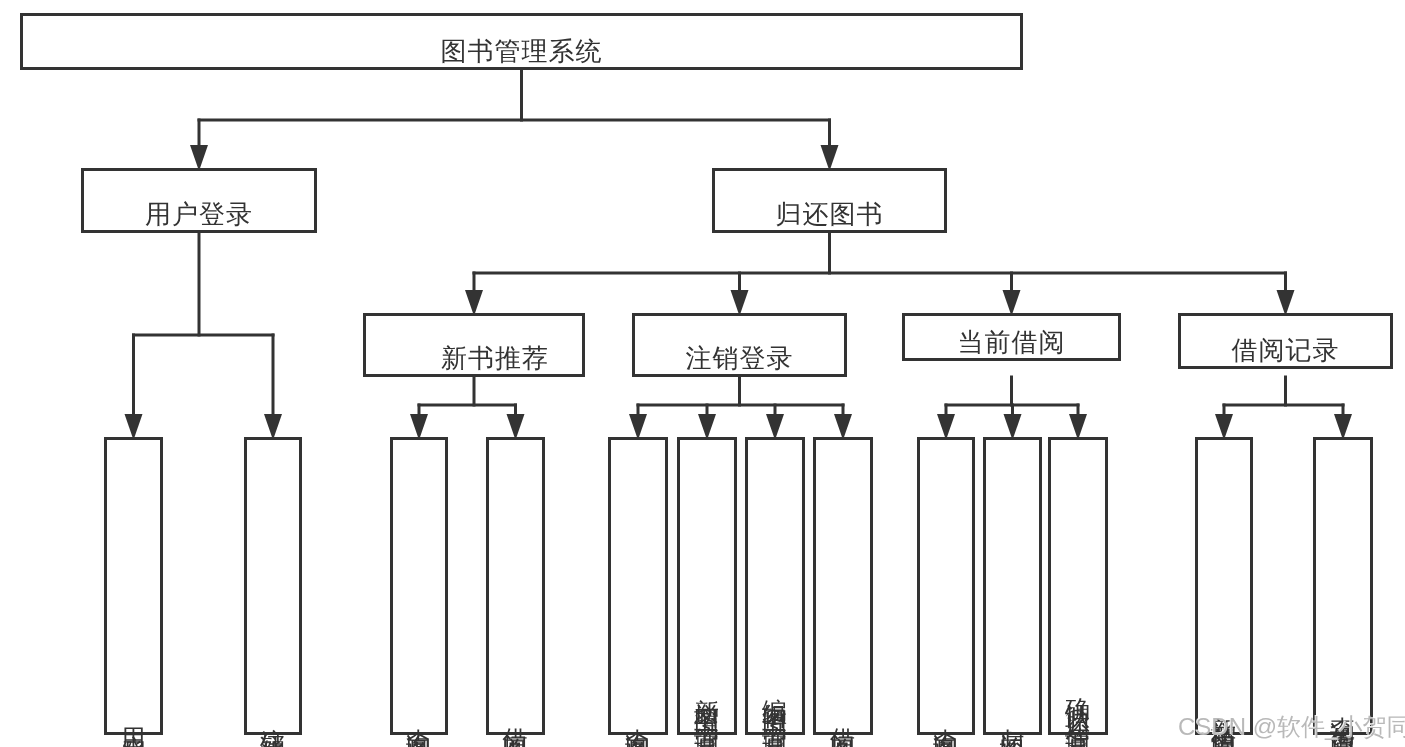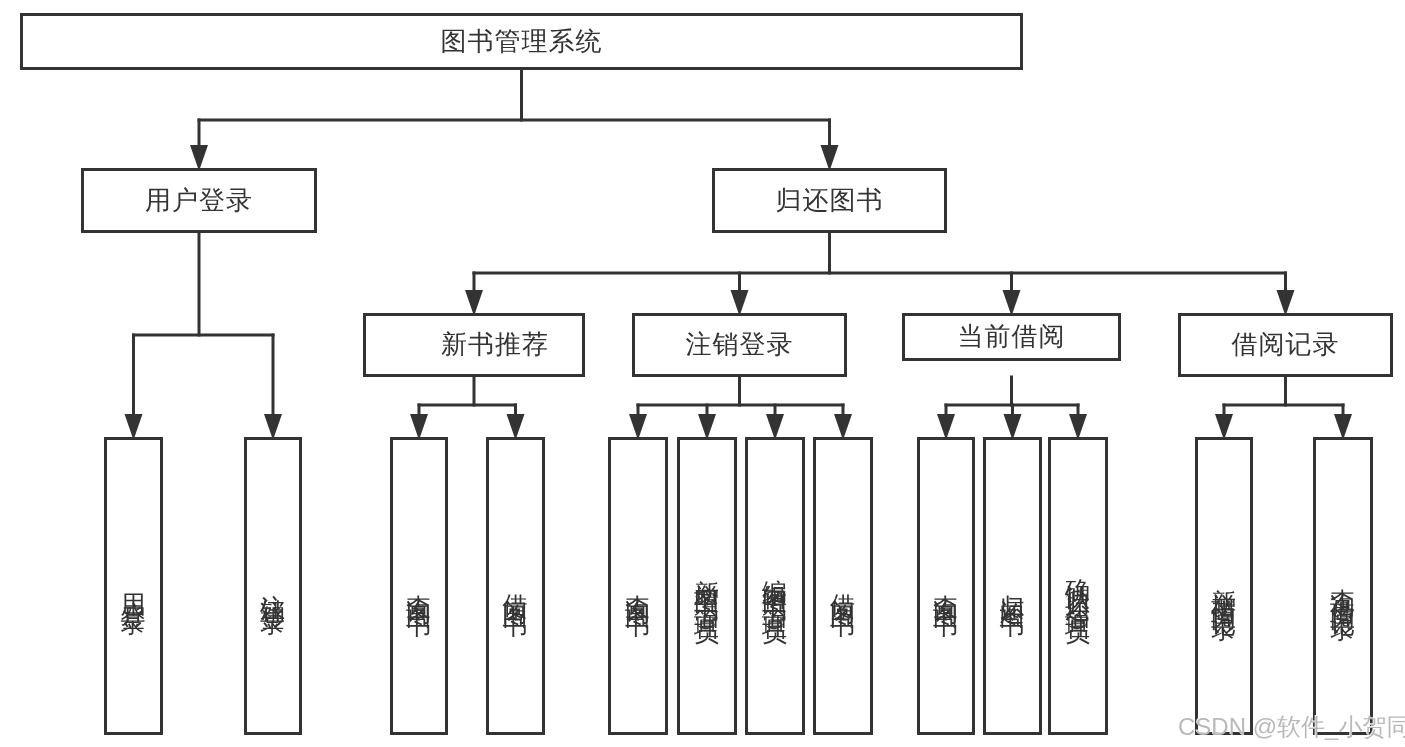--- a/index.html
+++ b/index.html
@@ -4,21 +4,21 @@
 <style>
   html,body{margin:0;padding:0;background:#ffffff;}
   .canvas{
     position:relative;width:1405px;height:747px;background:#ffffff;overflow:hidden;
     font-family:"Liberation Sans","DejaVu Sans",sans-serif;
   }
   #connectors{position:absolute;left:0;top:0;width:1405px;height:747px;}
   .node{
     position:absolute;box-sizing:border-box;
     border:3px solid #333333;background:#ffffff;color:#333333;
-    display:flex;align-items:center;justify-content:center;
+    display:flex;align-items:flex-end;justify-content:center;
     font-size:26px;letter-spacing:1px;line-height:1.2;
     z-index:2;
   }
   .node.vertical{font-size:25px;}
   .node.vertical .lbl{
     writing-mode:vertical-rl;
     letter-spacing:6px;
     white-space:nowrap;
   }
   .watermark{
@@ -98,21 +98,21 @@
       </div>
       <div class="node" style="left: 363px; top: 313px; width: 222px; height: 64px; padding-left: 42px;">
         <span class="lbl">新书推荐</span>
       </div>
       <div class="node" style="left: 632px; top: 313px; width: 215px; height: 64px;">
         <span class="lbl">注销登录</span>
       </div>
       <div class="node" style="left: 902px; top: 313px; width: 219px; height: 48px;">
         <span class="lbl">当前借阅</span>
       </div>
-      <div class="node" style="left: 1178px; top: 313px; width: 215px; height: 64px;">
+      <div class="node" style="left: 1178px; top: 313px; width: 215px; height: 56px;">
         <span class="lbl">借阅记录</span>
       </div>
       <div class="node vertical" style="left: 104px; top: 437px; width: 59px; height: 298px;">
         <span class="lbl">用户登录</span>
       </div>
       <div class="node vertical" style="left: 244px; top: 437px; width: 58px; height: 298px;">
         <span class="lbl">注销登录</span>
       </div>
       <div class="node vertical" style="left: 390px; top: 437px; width: 58px; height: 298px;">
         <span class="lbl">查询图书</span>

